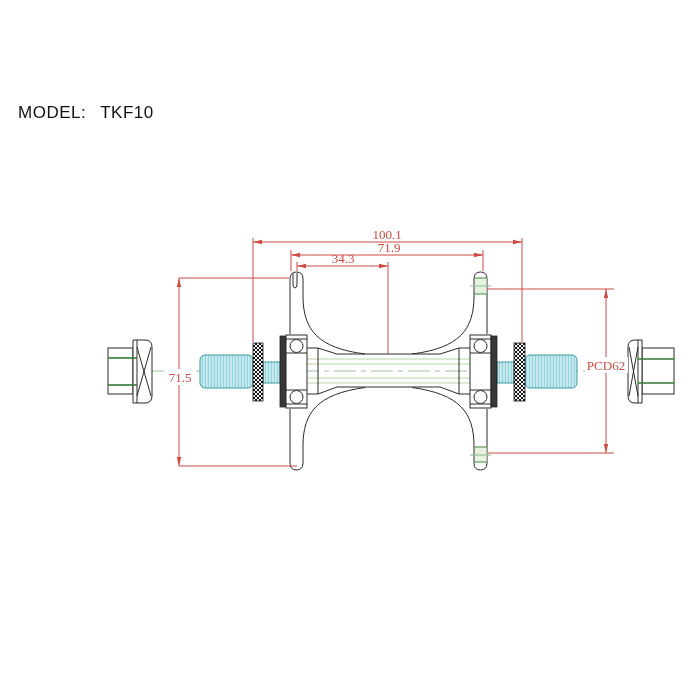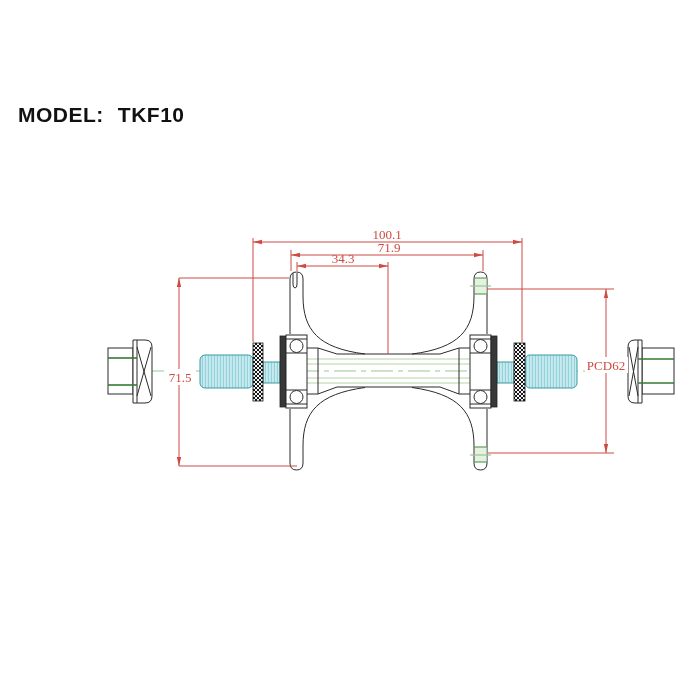--- a/index.html
+++ b/index.html
@@ -1,18 +1,18 @@
 <!DOCTYPE html>
 <html><head>
 <meta charset="utf-8">
 <style>
   html,body{margin:0;padding:0;background:#fff;}
   #canvas{position:relative;width:700px;height:700px;background:#ffffff;overflow:hidden;
           font-family:"Liberation Sans",sans-serif;}
-  #title{position:absolute;left:18px;top:103px;font-weight:bold;font-size:21px;color:#111;
+  #title{position:absolute;left:18px;top:103px;font-weight:normal;font-size:17px;color:#111;
          letter-spacing:0.5px;white-space:pre;}
   #title .val{margin-left:14px;}
   svg{position:absolute;left:0;top:0;}
   .outline{stroke:#2b2b2b;stroke-width:1;fill:none;}
   .outlineW{stroke:#2b2b2b;stroke-width:1;fill:#ffffff;}
   .dark{fill:#383838;stroke:#222;stroke-width:0.8;}
   .red{stroke:#cc4b42;stroke-width:1;fill:none;}
   .redfill{fill:#cc4b42;stroke:none;}
   .dimtext{fill:#cc4b42;font-family:"Liberation Serif",serif;font-size:13px;}
   .greenline{stroke:#337a33;stroke-width:1.6;fill:none;}

